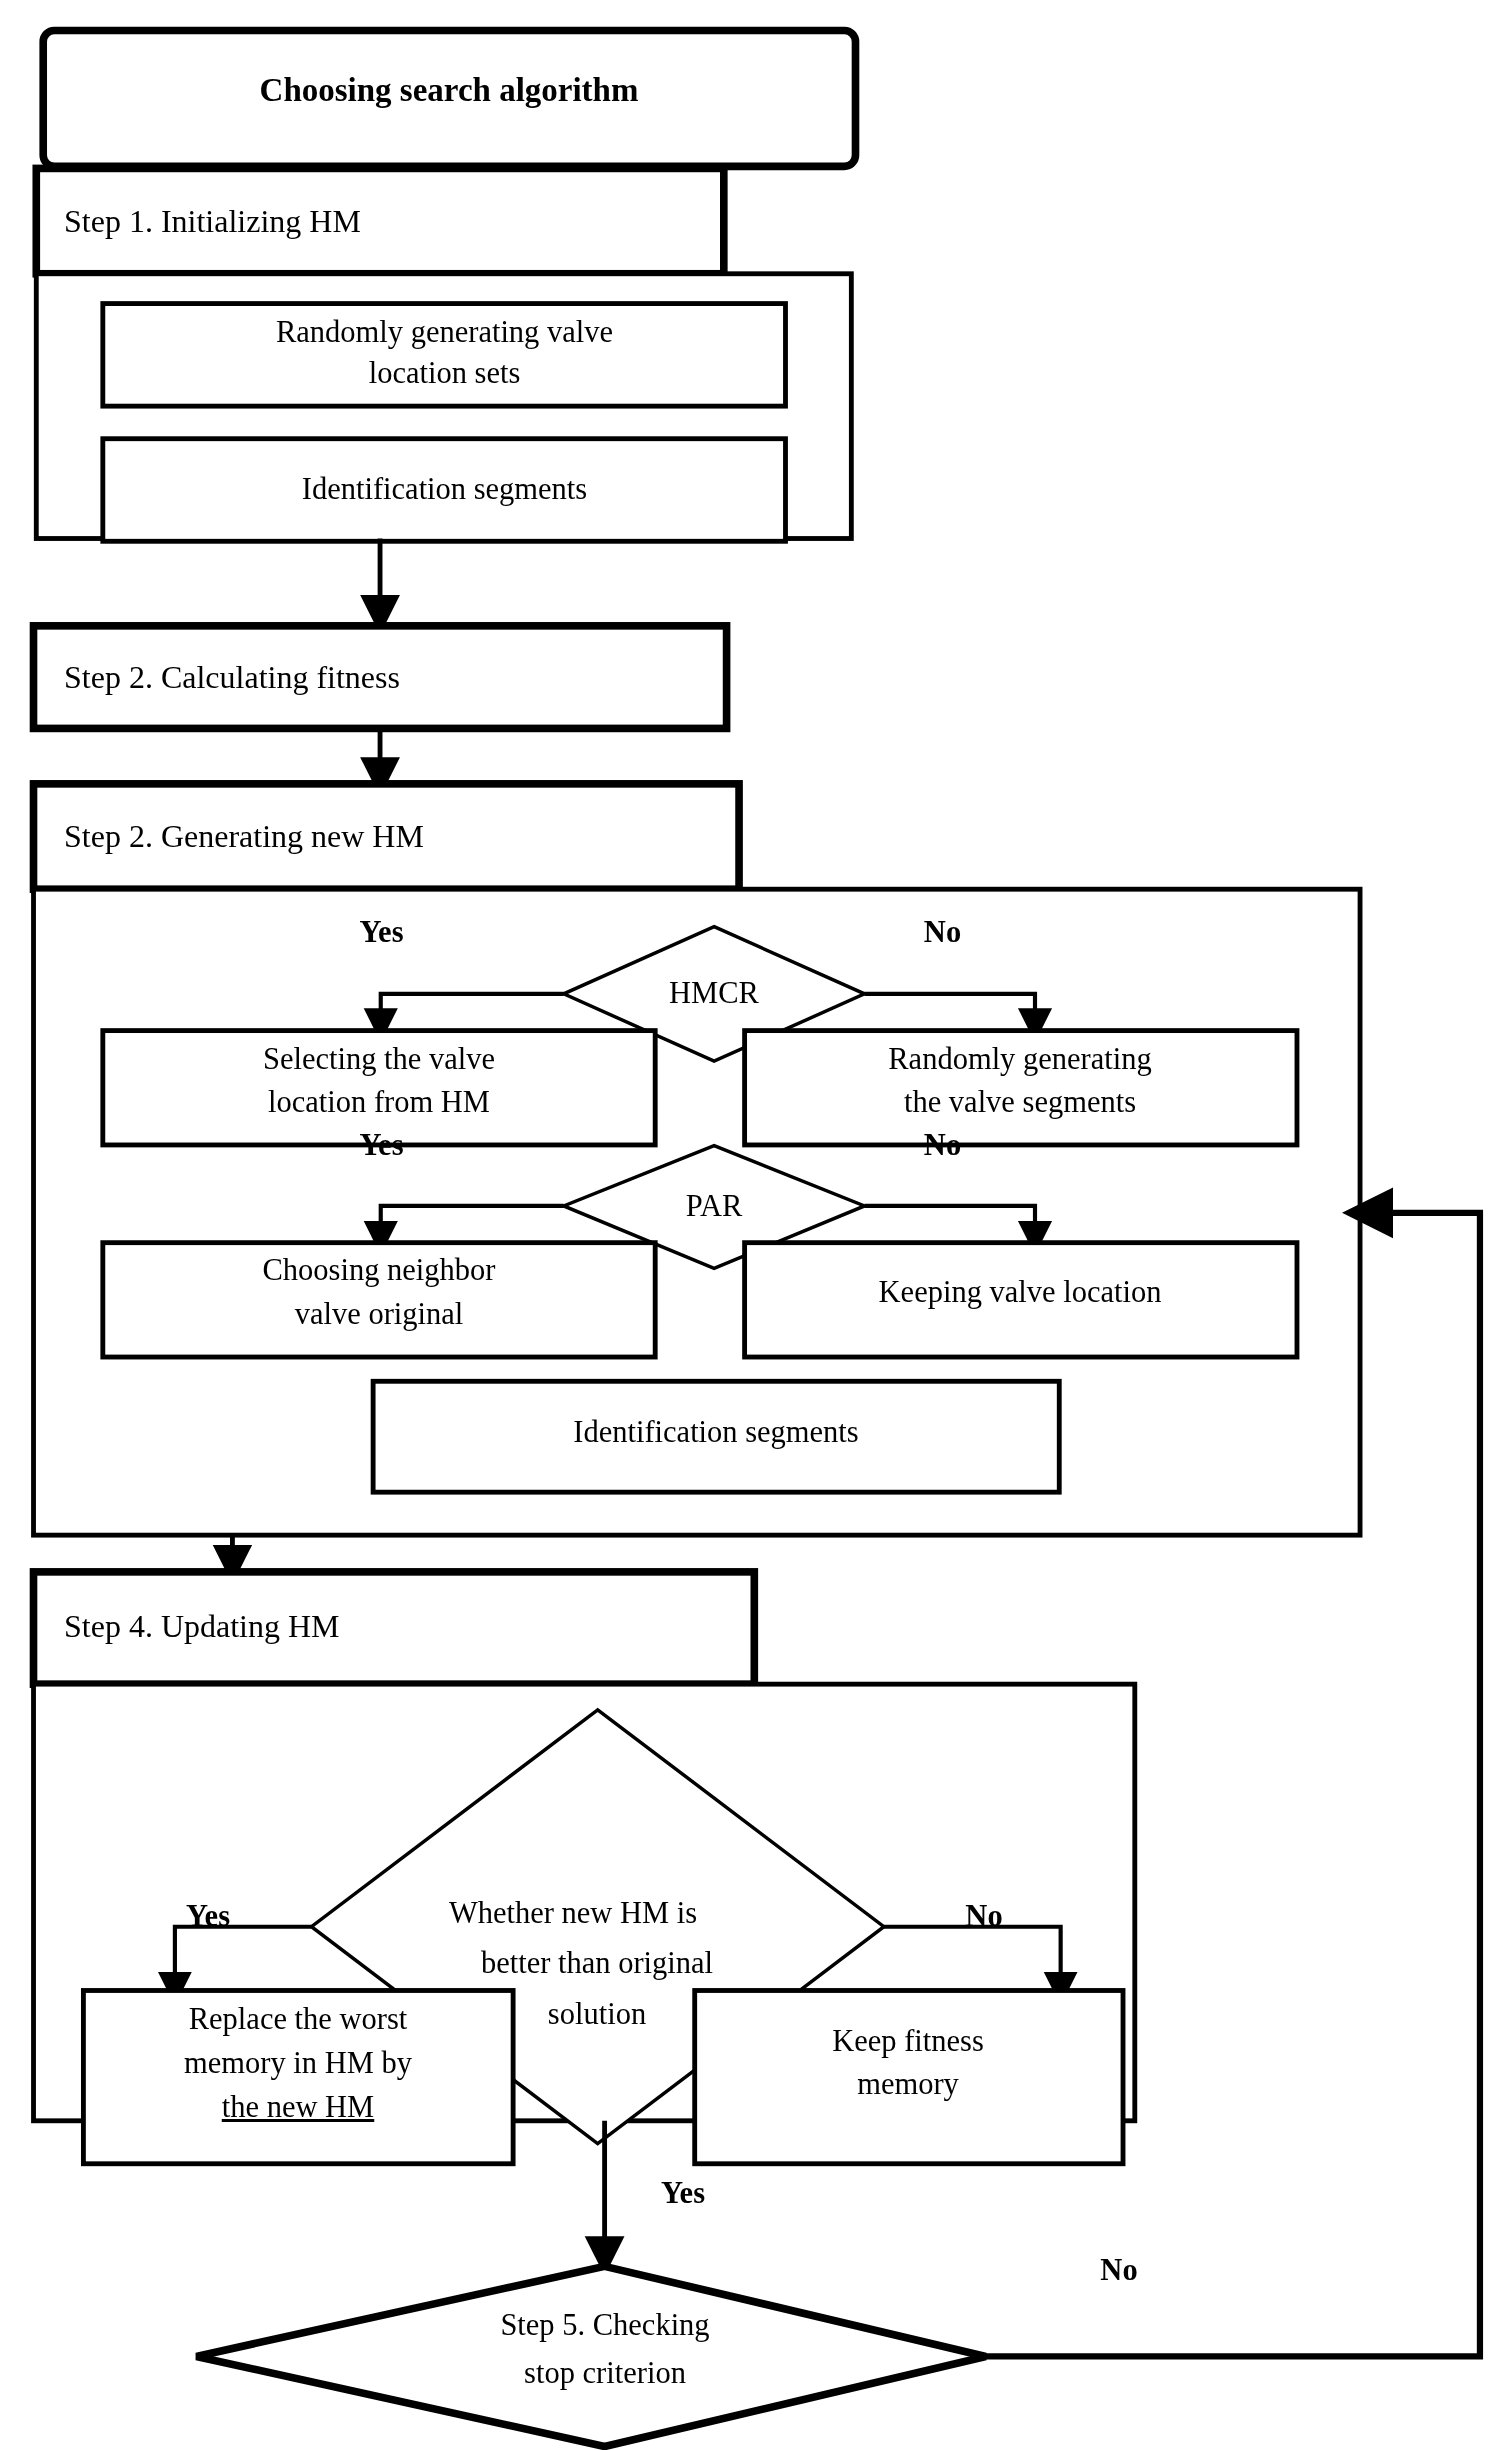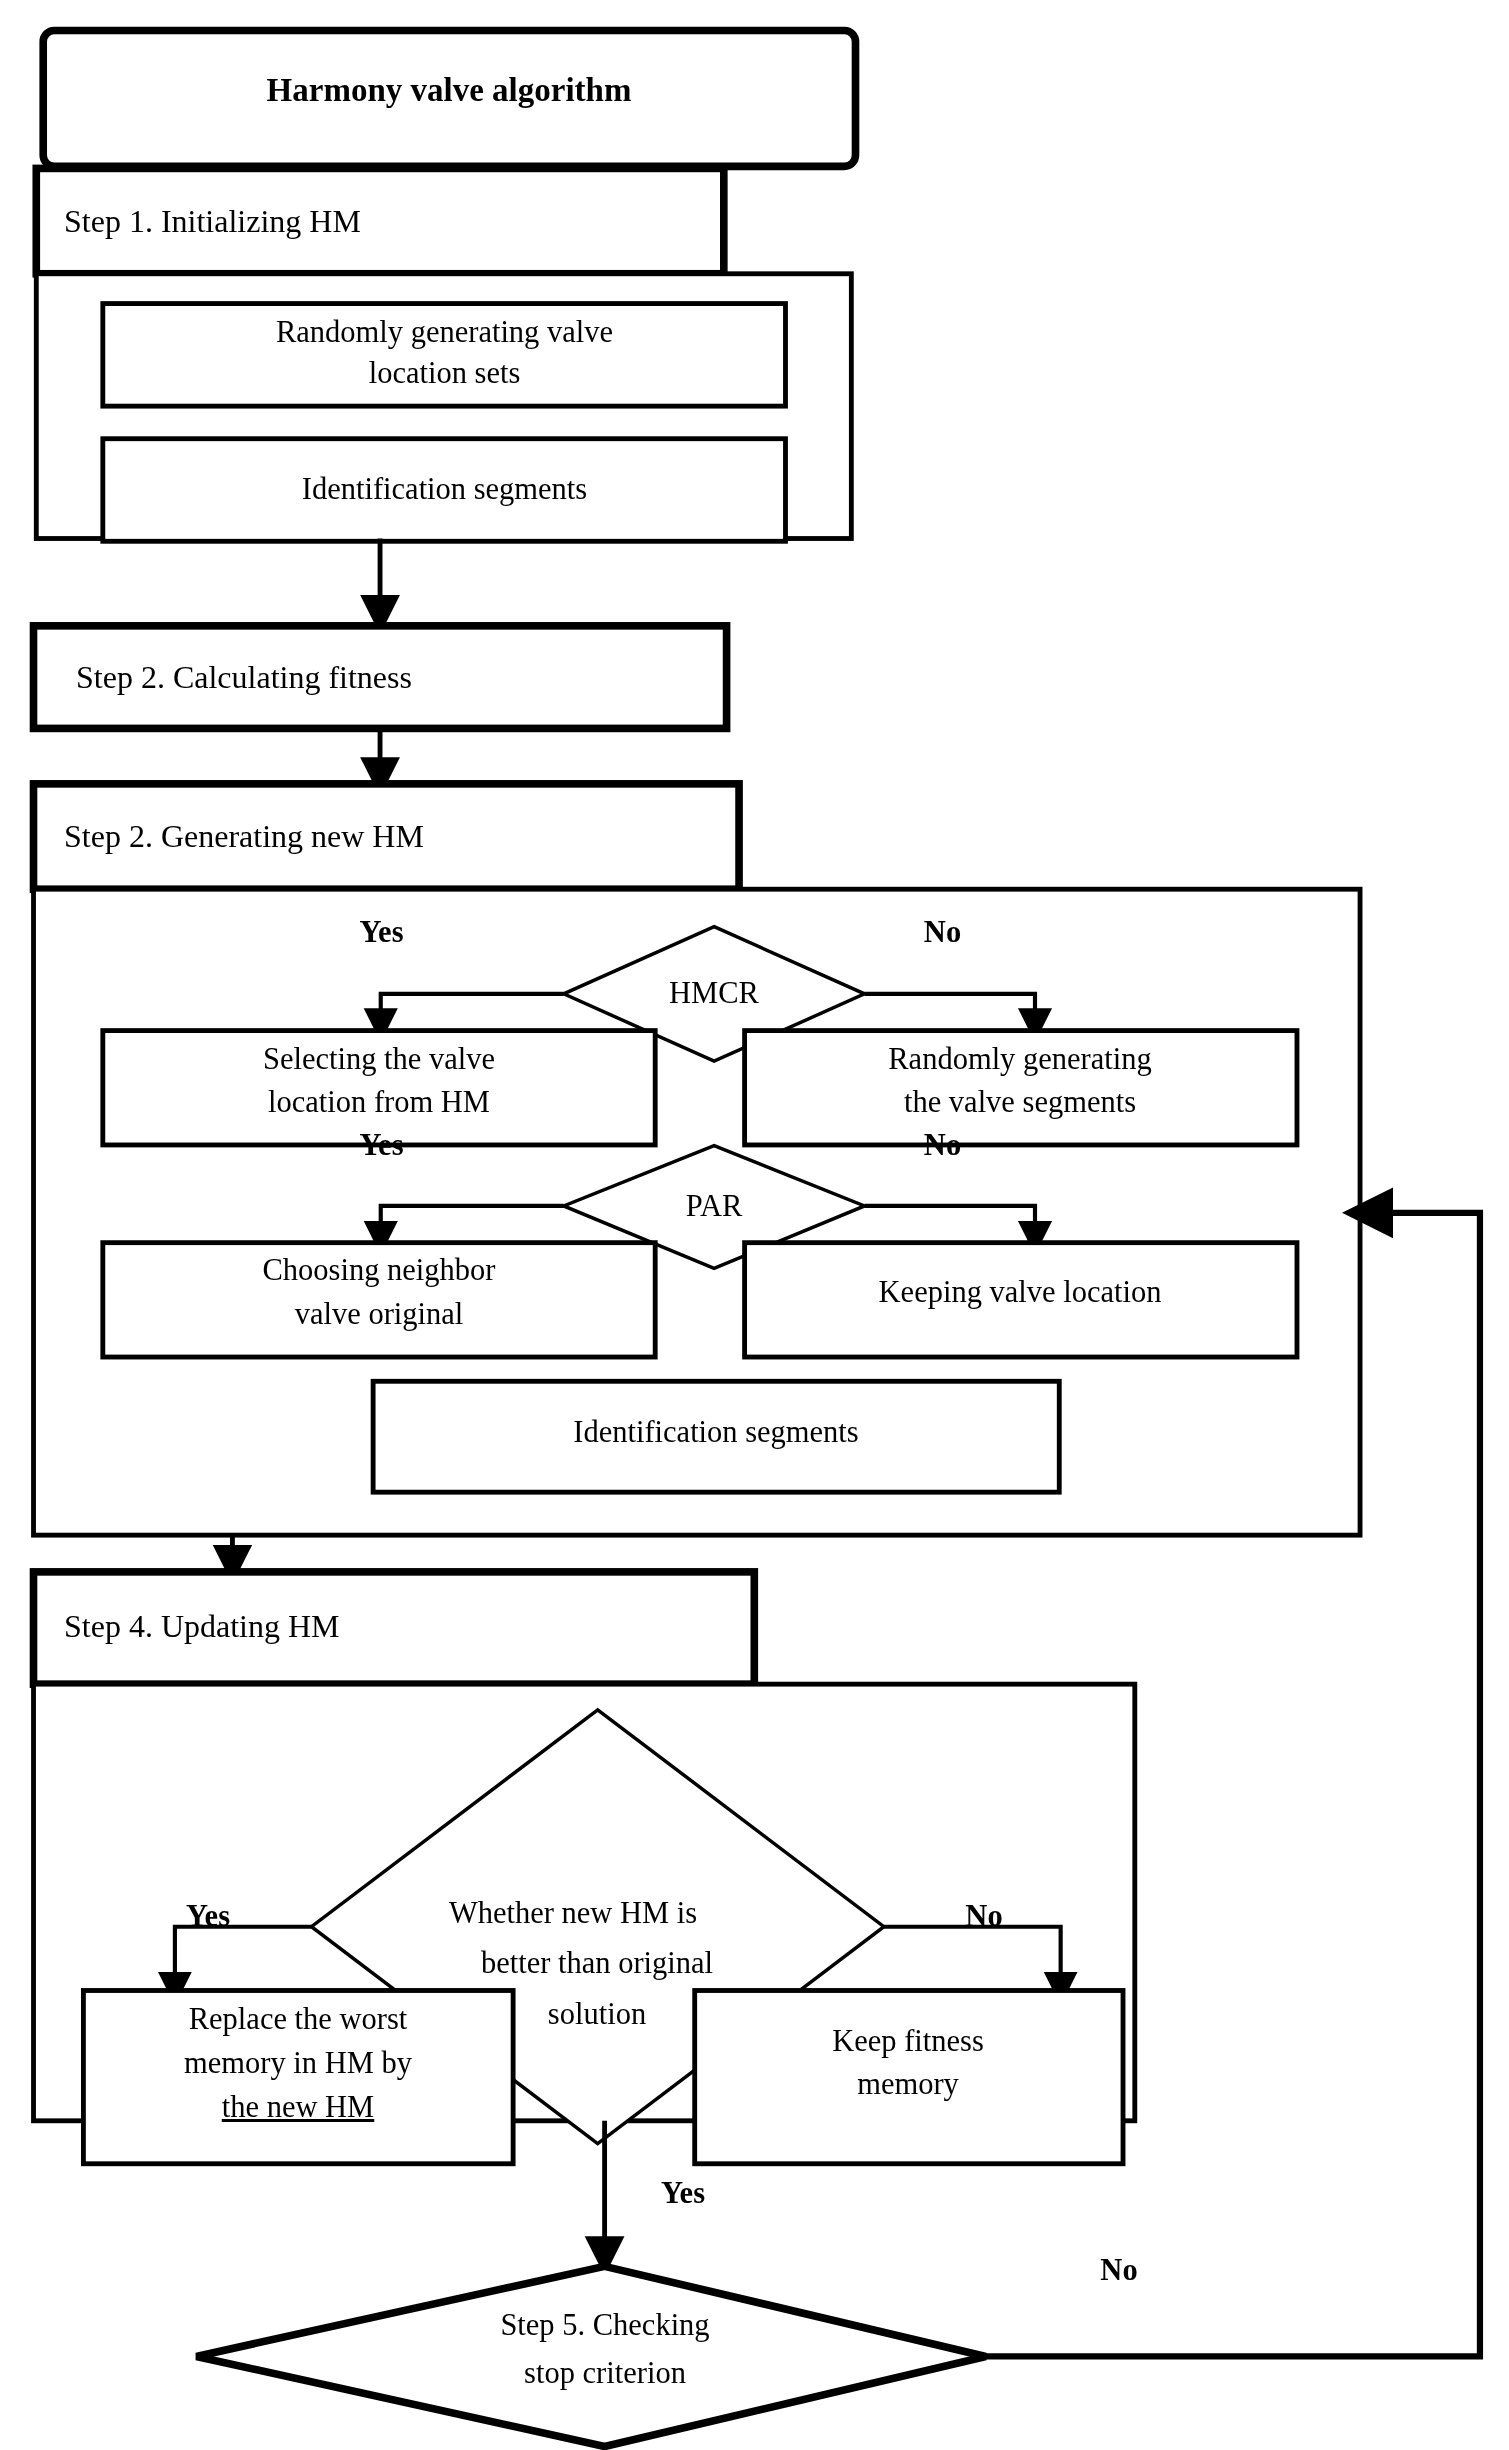--- a/index.html
+++ b/index.html
@@ -77,29 +77,29 @@
     <rect x="120" y="2872" width="620" height="250" fill="#fff" stroke="#000" stroke-width="7"></rect>
     <rect x="1002" y="2872" width="618" height="250" fill="#fff" stroke="#000" stroke-width="7"></rect>
 
     <line x1="872" y1="3060" x2="872" y2="3256" stroke="#000" stroke-width="7" marker-end="url(#ah)"></line>
 
     <polygon points="872,3270 1422,3400 872,3530 283,3400" fill="#fff" stroke="#000" stroke-width="11"></polygon>
 
     <path d="M1422,3400 L2135,3400 L2135,1750 L1972,1750" fill="none" stroke="#000" stroke-width="9" marker-end="url(#ah)"></path>
   </svg>
 
-  <div class="lbl ttl ctr" style="left:43px;top:71px;width:812px;">Harmony valve algorithm</div>
+  <div class="lbl ttl ctr" style="left:43px;top:71px;width:812px;">Choosing search algorithm</div>
 
   <div class="lbl step lft" style="left:64px;top:203px;width:645px;">Step 1. Initializing HM</div>
 
   <div class="lbl inner ctr" style="left:103px;top:315px;width:683px;">Randomly generating valve</div>
   <div class="lbl inner ctr" style="left:103px;top:356px;width:683px;">location sets</div>
   <div class="lbl inner ctr" style="left:103px;top:472px;width:683px;">Identification segments</div>
 
-  <div class="lbl step lft" style="left:76px;top:659px;width:645px;">Step 2. Calculating fitness</div>
+  <div class="lbl step lft" style="left:64px;top:659px;width:645px;">Step 2. Calculating fitness</div>
 
   <div class="lbl step lft" style="left:64px;top:818px;width:658px;">Step 2. Generating new HM</div>
 
   <div class="lbl branch ctr" style="left:326px;top:915px;width:111px;">Yes</div>
   <div class="lbl branch ctr" style="left:887px;top:915px;width:111px;">No</div>
   <div class="lbl dia ctr" style="left:617px;top:976px;width:194px;">HMCR</div>
 
   <div class="lbl inner ctr" style="left:103px;top:1042px;width:552px;">Selecting the valve</div>
   <div class="lbl inner ctr" style="left:103px;top:1085px;width:552px;">location from HM</div>
   <div class="lbl inner ctr" style="left:744px;top:1042px;width:552px;">Randomly generating</div>

